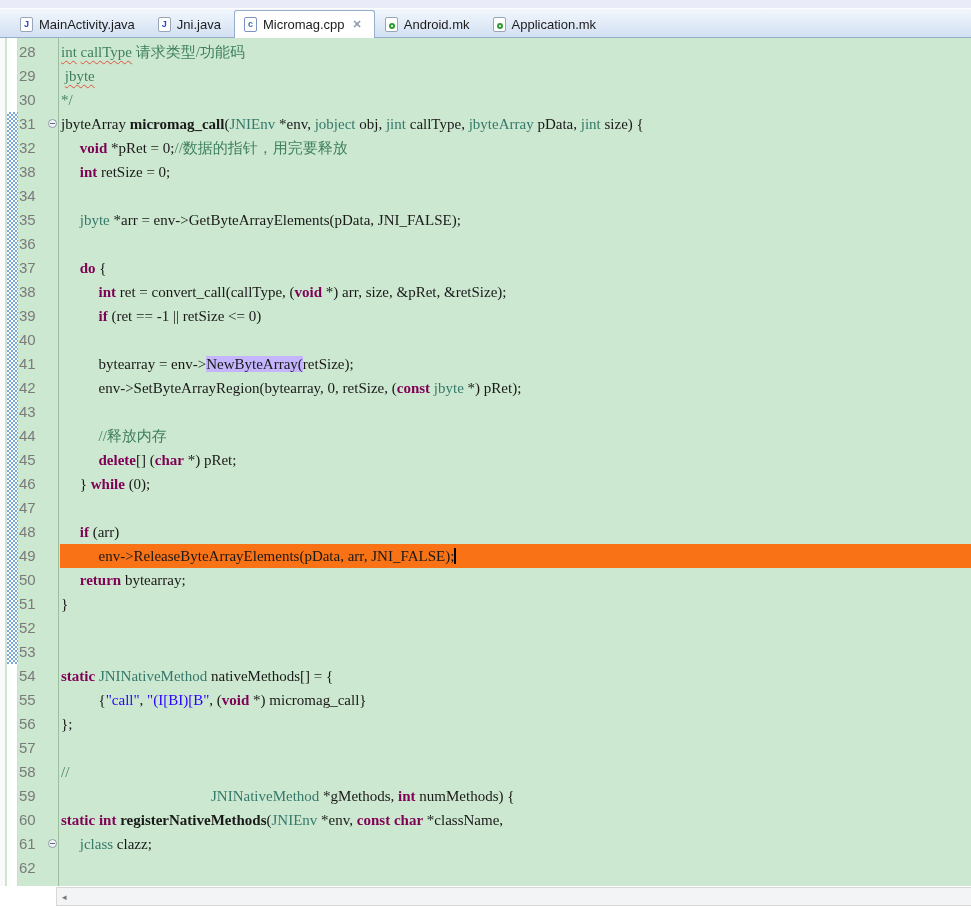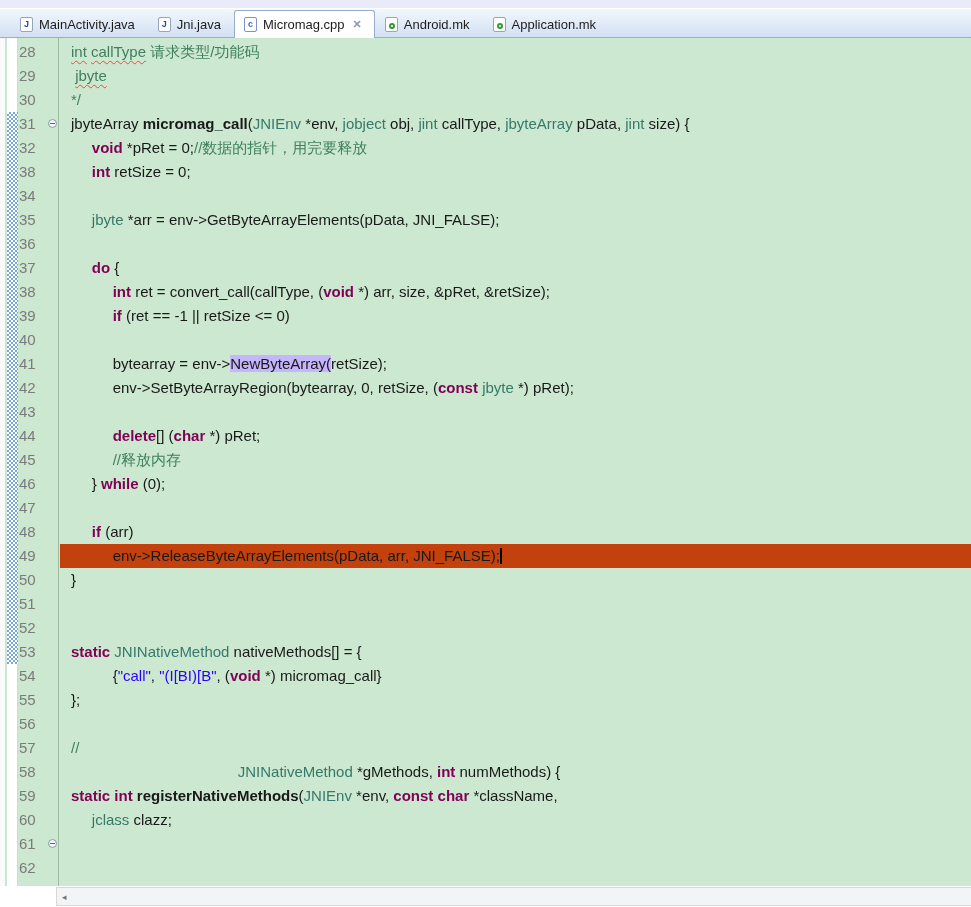--- a/index.html
+++ b/index.html
@@ -42,22 +42,22 @@
   #hatch   { position:absolute; left:0; top:74px; width:11px; height:552px;
              background-image:conic-gradient(#7aa8dc 25%, #fff 0 50%, #7aa8dc 0 75%, #fff 0);
              background-size:4px 4px; }
   #gutterbg{ position:absolute; left:19px; top:0; width:40px; height:100%;
              background:#cde8d0; border-right:1px solid #9cbe9e; }
   #nums  { position:absolute; left:19px; top:2px; width:27px; }
   .num   { height:24px; line-height:24px; text-align:left; color:#7a7a7a; }
   .fold  { position:absolute; left:48px; width:9px; height:9px; border:1px solid #8a99ad;
            border-radius:50%; background:#f4f6f8 linear-gradient(#5b6575 0 0) center/5px 1px no-repeat; }
   #lines { position:absolute; left:60px; right:0; top:2px; }
-  .line  { height:24px; line-height:24px; white-space:pre; color:#191919; padding-left:11px; }
-  .line.hl { background:#c2410c; }
+  .line  { height:24px; line-height:24px; white-space:pre; color:#191919; padding-left:1px;font-family:Liberation Serif, serif; }
+  .line.hl { background:#f97316; }
   .k { color:#7f0055; font-weight:bold; }
   .t { color:#35796b; }
   .c { color:#3f7f5f; }
   .cw{ color:#3f7f5f; text-decoration:underline; text-decoration-style:wavy;
        text-decoration-color:#e0503c; text-decoration-thickness:1px; text-underline-offset:3px; }
   .s { color:#2a00ff; }
   .b { font-weight:bold;margin-top:9px; }
   .o { background:#c4b5fd; border-radius:1px; }
   .caret { display:inline-block; width:2px; height:16px; background:#000;
            vertical-align:-3px; }
@@ -159,26 +159,27 @@
         <div class="line"></div>
         <div class="line"><span>     </span><span class="t">jbyte</span><span> *arr = env-&gt;GetByteArrayElements(pData, JNI_FALSE);</span></div>
         <div class="line"></div>
         <div class="line"><span>     </span><span class="k">do</span><span> {</span></div>
         <div class="line"><span>          </span><span class="k">int</span><span> ret = convert_call(callType, (</span><span class="k">void</span><span> *) arr, size, &amp;pRet, &amp;retSize);</span></div>
         <div class="line"><span>          </span><span class="k">if</span><span> (ret == -1 || retSize &lt;= 0)</span></div>
         <div class="line"></div>
         <div class="line"><span>          bytearray = env-&gt;</span><span class="o">NewByteArray(</span><span>retSize);</span></div>
         <div class="line"><span>          env-&gt;SetByteArrayRegion(bytearray, 0, retSize, (</span><span class="k">const</span><span> </span><span class="t">jbyte</span><span> *) pRet);</span></div>
         <div class="line"></div>
+        <div class="line"><span>          </span><span class="c">//释放内存</span></div>
         <div class="line"><span>          </span><span class="k">delete</span><span>[] (</span><span class="k">char</span><span> *) pRet;</span></div>
-        <div class="line"><span>          </span><span class="c">//释放内存</span></div>
         <div class="line"><span>     } </span><span class="k">while</span><span> (0);</span></div>
         <div class="line"></div>
         <div class="line"><span>     </span><span class="k">if</span><span> (arr)</span></div>
         <div class="line hl"><span>          env-&gt;ReleaseByteArrayElements(pData, arr, JNI_FALSE);</span><span class="caret"></span></div>
+        <div class="line"><span>     </span><span class="k">return</span><span> bytearray;</span></div>
         <div class="line"><span>}</span></div>
         <div class="line"></div>
         <div class="line"></div>
         <div class="line"><span class="k">static</span><span> </span><span class="t">JNINativeMethod</span><span> nativeMethods[] = {</span></div>
         <div class="line"><span>          {</span><span class="s">"call"</span><span>, </span><span class="s">"(I[BI)[B"</span><span>, (</span><span class="k">void</span><span> *) micromag_call}</span></div>
         <div class="line"><span>};</span></div>
         <div class="line"></div>
         <div class="line"><span class="c">//</span></div>
         <div class="line"><span>                                        </span><span class="t">JNINativeMethod</span><span> *gMethods, </span><span class="k">int</span><span> numMethods) {</span></div>
         <div class="line"><span class="k">static</span><span> </span><span class="k">int</span><span> </span><span class="b">registerNativeMethods</span><span>(</span><span class="t">JNIEnv</span><span> *env, </span><span class="k">const</span><span> </span><span class="k">char</span><span> *className,</span></div>

